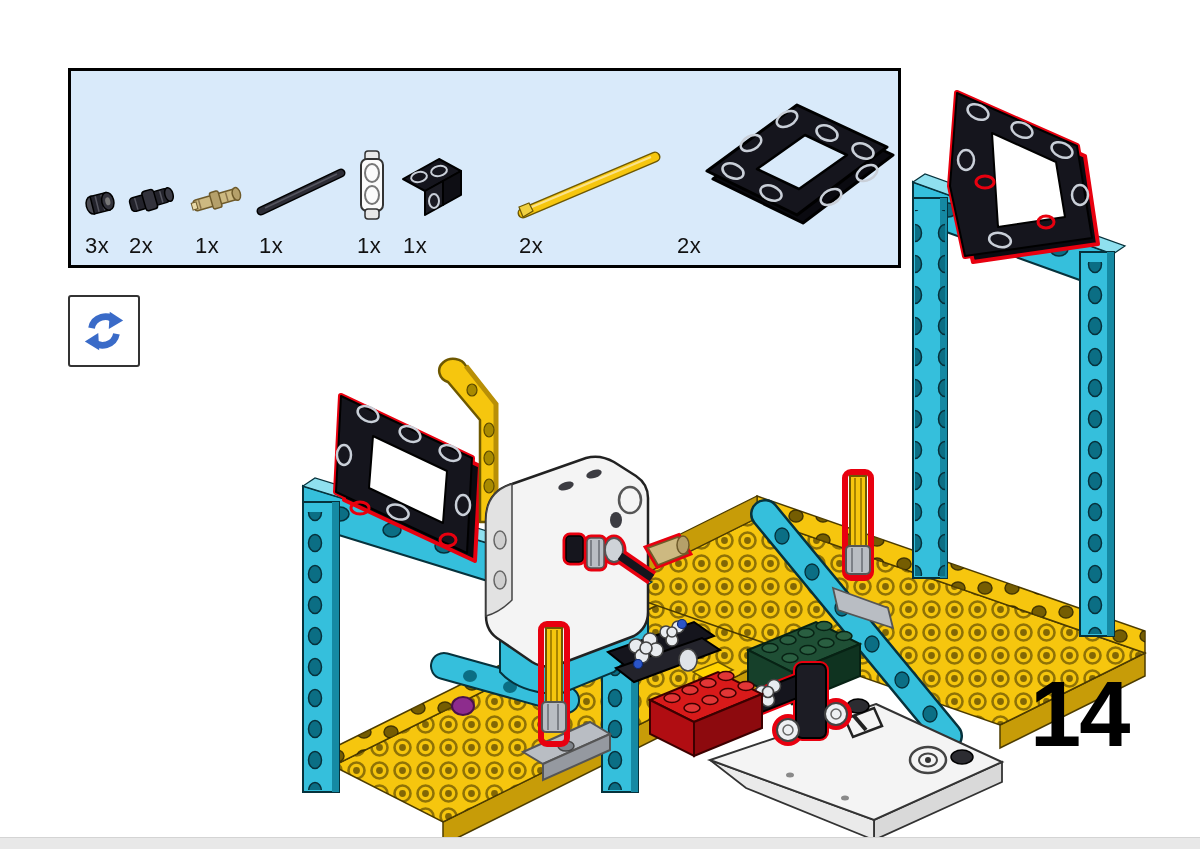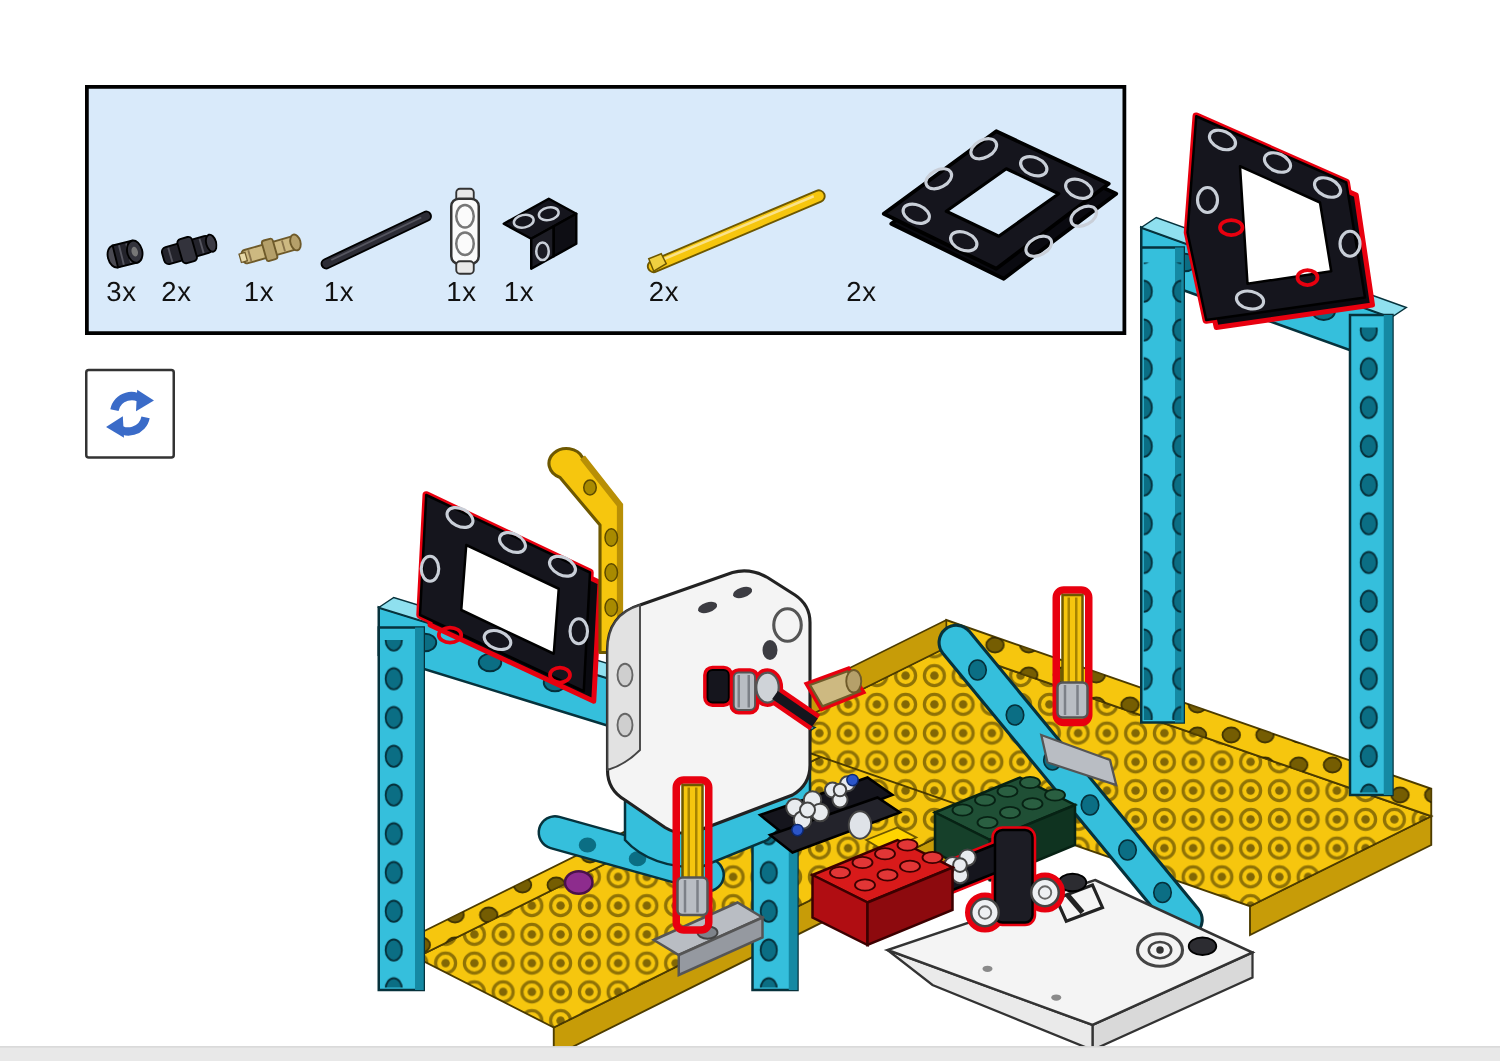--- a/index.html
+++ b/index.html
@@ -2,21 +2,21 @@
 <html style="--panel-bg: #d9eafa; --footer-gray: #e8e8e8; --icon-blue: #3a6bc8; --teal: #35bfdc; --teal-light: #8fe0ef; --teal-dark: #1589a3; --teal-hole: #0b6e84; --yellow: #f6c60e; --yellow-dark: #c79c08; --yellow-deep: #7a6202; --black-part: #15151d; --hatch-light: #c9cfd8; --red-highlight: #e8000f; --red-brick: #d81a1a; --green-brick: #1f4f35; --tan: #cdb981; --gray-part: #b9bdc3; --white-part: #f4f4f4;"><head>
 <meta charset="utf-8">
 <style>
   html,body{margin:0;padding:0;background:#fff;}
   .page{position:relative;width:1200px;height:849px;background:#fff;overflow:hidden;
         font-family:"Liberation Sans",sans-serif;}
   .illustration{position:absolute;left:0;top:0;width:1200px;height:849px;}
   .parts-panel{position:absolute;left:68px;top:68px;width:827px;height:194px;
         background:var(--panel-bg);border:3px solid #000;}
   .part-icon{position:absolute;}
-  .qty{position:absolute;top:150px;font-size:22px;color:#111;letter-spacing:.5px;text-align:center;}
+  .qty{position:absolute;top:162px;font-size:22px;color:#111;letter-spacing:.5px;text-align:center;}
   .rotate-box{position:absolute;left:68px;top:295px;width:68px;height:68px;background:#fff;
         border:2px solid #333;border-radius:3px;display:flex;align-items:center;justify-content:center;}
   .step-number{position:absolute;left:1030px;top:668px;width:130px;text-align:left;
         font-size:92px;font-weight:bold;color:#000;letter-spacing:-2px;line-height:1;}
   .footer-bar{position:absolute;left:0;bottom:0;width:100%;height:11px;
         background:var(--footer-gray);border-top:1px solid #d4d4d4;}
 </style>
 </head>
 <body>
 
@@ -399,15 +399,16 @@
 
   <div class="rotate-box">
     <svg width="46" height="46" viewBox="0 0 48 48">
       <path d="M11,21 A14.5,14.5 0 0 1 36,14" fill="none" stroke="var(--icon-blue)" stroke-width="7"></path>
       <polygon points="30,4 44,13 29,22" fill="var(--icon-blue)"></polygon>
       <path d="M37,27 A14.5,14.5 0 0 1 12,34" fill="none" stroke="var(--icon-blue)" stroke-width="7"></path>
       <polygon points="18,26 4,35 19,44" fill="var(--icon-blue)"></polygon>
     </svg>
   </div>
 
+  <div class="step-number">14</div>
 
   <div class="footer-bar"></div>
 </div>
 
 </body></html>

